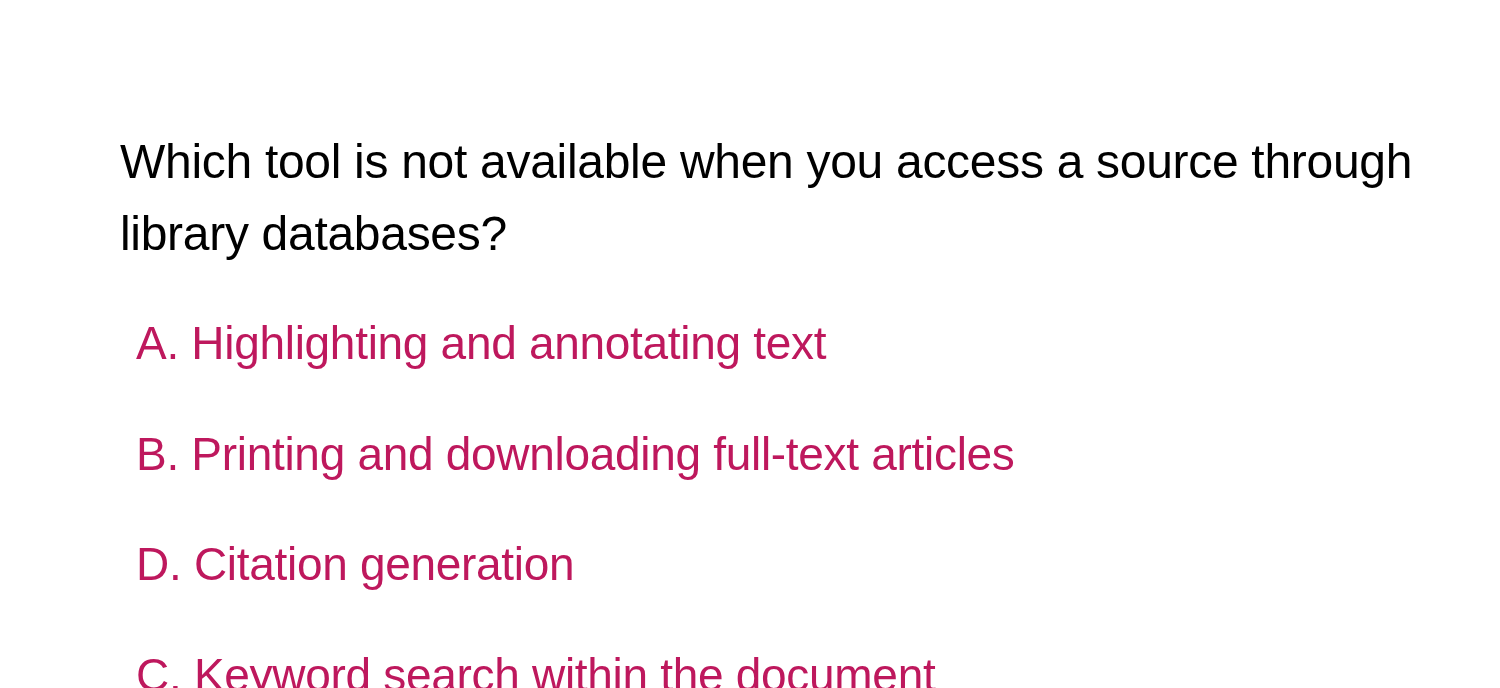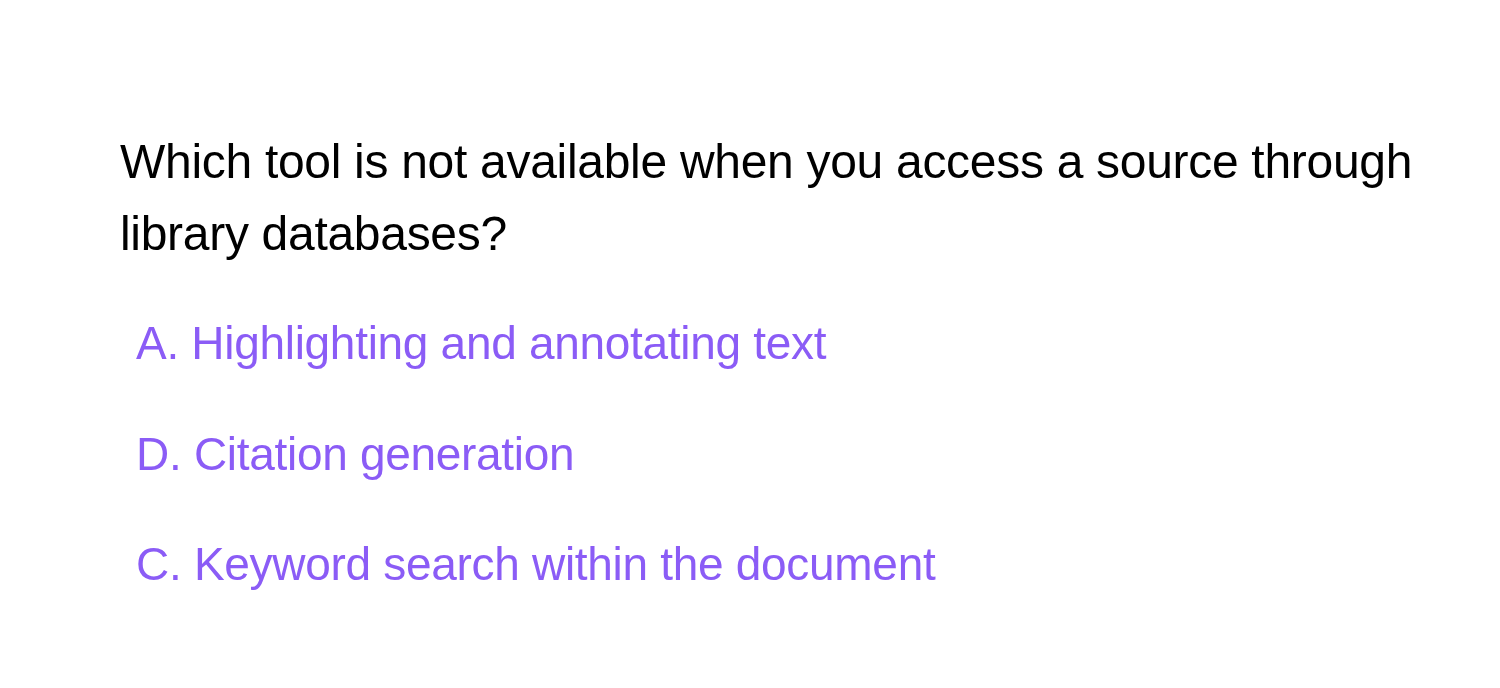--- a/index.html
+++ b/index.html
@@ -23,27 +23,28 @@
       letter-spacing: -0.3px;
     }
     .options {
       display: flex;
       flex-direction: column;
       gap: 12px;
     }
     .option {
       font-size: 46px;
       line-height: 1.45;
-      color: #8b5cf6;
+      color: #be185d;
       font-weight: 400;
       letter-spacing: -0.3px;
     }
   </style>
 </head>
 <body>
 
 <div class="question">Which tool is not available when you access a source through library databases?</div>
 
 <div class="options">
   <div class="option">A. Highlighting and annotating text</div>
+  <div class="option">B. Printing and downloading full-text articles</div>
   <div class="option">D. Citation generation</div>
   <div class="option">C. Keyword search within the document</div>
 </div>
 
 </body></html>

